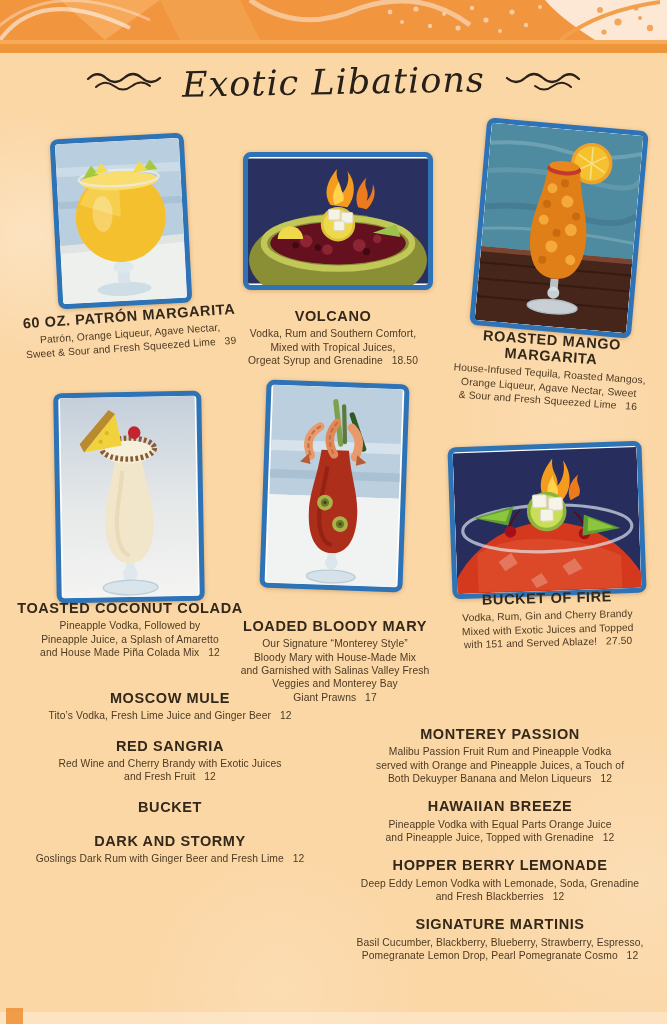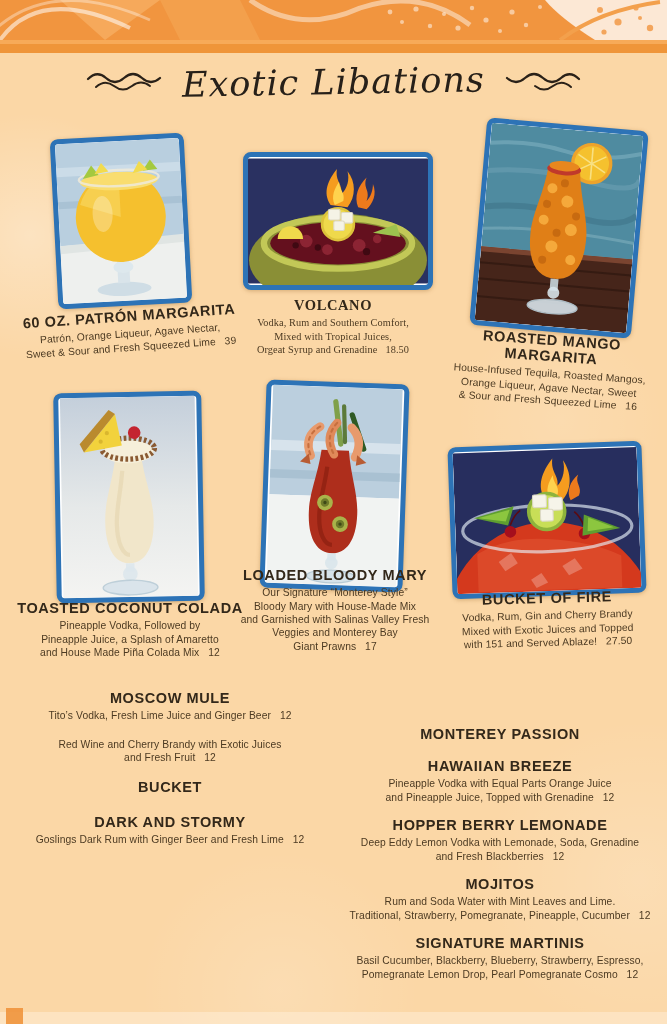--- a/index.html
+++ b/index.html
@@ -291,21 +291,21 @@
       </g>
     </svg>
   </div>
 
   <div class="card-text" style="left:15px;top:308px;width:230px;transform:rotate(-4deg);">
     <h2 class="card-heading">60 OZ. PATRÓN MARGARITA</h2>
     <p class="card-desc">Patrón, Orange Liqueur, Agave Nectar,
 Sweet &amp; Sour and Fresh Squeezed Lime   39</p>
   </div>
 
-  <div class="card-text" style="left:238px;top:297px;width:190px;font-family:Liberation Serif, serif;">
+  <div class="card-text" style="left:238px;top:308px;width:190px;">
     <h2 class="card-heading">VOLCANO</h2>
     <p class="card-desc">Vodka, Rum and Southern Comfort,
 Mixed with Tropical Juices,
 Orgeat Syrup and Grenadine   18.50</p>
   </div>
 
   <div class="card-text" style="left:440px;top:332px;width:220px;transform:rotate(4deg);">
     <h2 class="card-heading">ROASTED MANGO
 MARGARITA</h2>
     <p class="card-desc">House-Infused Tequila, Roasted Mangos,
@@ -313,21 +313,21 @@
 &amp; Sour and Fresh Squeezed Lime   16</p>
   </div>
 
   <div class="card-text" style="left:10px;top:600px;width:240px;">
     <h2 class="card-heading">TOASTED COCONUT COLADA</h2>
     <p class="card-desc">Pineapple Vodka, Followed by
 Pineapple Juice, a Splash of Amaretto
 and House Made Piña Colada Mix   12</p>
   </div>
 
-  <div class="card-text" style="left:235px;top:567px;width:200px;">
+  <div class="card-text" style="left:235px;top:618px;width:200px;">
     <h2 class="card-heading">LOADED BLOODY MARY</h2>
     <p class="card-desc">Our Signature “Monterey Style”
 Bloody Mary with House-Made Mix
 and Garnished with Salinas Valley Fresh
 Veggies and Monterey Bay
 Giant Prawns   17</p>
   </div>
 
   <div class="card-text" style="left:440px;top:590px;width:215px;transform:rotate(-1.5deg);">
     <h2 class="card-heading">BUCKET OF FIRE</h2>
@@ -335,52 +335,51 @@
 Mixed with Exotic Juices and Topped
 with 151 and Served Ablaze!   27.50</p>
   </div>
 
   <div class="list-col col-left" style="left:15px;top:690px;width:310px;">
     <div class="list-item">
       <h3 class="card-heading">MOSCOW MULE</h3>
       <p class="card-desc">Tito’s Vodka, Fresh Lime Juice and Ginger Beer   12</p>
     </div>
     <div class="list-item">
+      <h3 class="card-heading">RED SANGRIA</h3>
       <p class="card-desc">Red Wine and Cherry Brandy with Exotic Juices
 and Fresh Fruit   12</p>
     </div>
     <div class="list-item">
       <h3 class="card-heading">BUCKET</h3>
     </div>
     <div class="list-item">
       <h3 class="card-heading">DARK AND STORMY</h3>
       <p class="card-desc">Goslings Dark Rum with Ginger Beer and Fresh Lime   12</p>
     </div>
   </div>
 
   <div class="list-col col-right" style="left:340px;top:690px;width:320px;margin-top:36px;">
     <div class="list-item">
       <h3 class="card-heading">MONTEREY PASSION</h3>
+      <p class="card-desc">Malibu Passion Fruit Rum and Pineapple Vodka
+served with Orange and Pineapple Juices, a Touch of
+Both Dekuyper Banana and Melon Liqueurs   12</p>
     </div>
     <div class="list-item">
       <h3 class="card-heading">HAWAIIAN BREEZE</h3>
       <p class="card-desc">Pineapple Vodka with Equal Parts Orange Juice
 and Pineapple Juice, Topped with Grenadine   12</p>
     </div>
     <div class="list-item">
       <h3 class="card-heading">HOPPER BERRY LEMONADE</h3>
       <p class="card-desc">Deep Eddy Lemon Vodka with Lemonade, Soda, Grenadine
 and Fresh Blackberries   12</p>
     </div>
     <div class="list-item">
-      <h3 class="card-heading">MOJITOS</h3>
-      <p class="card-desc">Rum and Soda Water with Mint Leaves and Lime.
-Traditional, Strawberry, Pomegranate, Pineapple, Cucumber   12</p>
-    </div>
-    <div class="list-item">
       <h3 class="card-heading">SIGNATURE MARTINIS</h3>
       <p class="card-desc">Basil Cucumber, Blackberry, Blueberry, Strawberry, Espresso,
 Pomegranate Lemon Drop, Pearl Pomegranate Cosmo   12</p>
     </div>
   </div>
 
   <div class="bottom-fade"></div>
   <div class="corner-mark"></div>
 </div>
 

